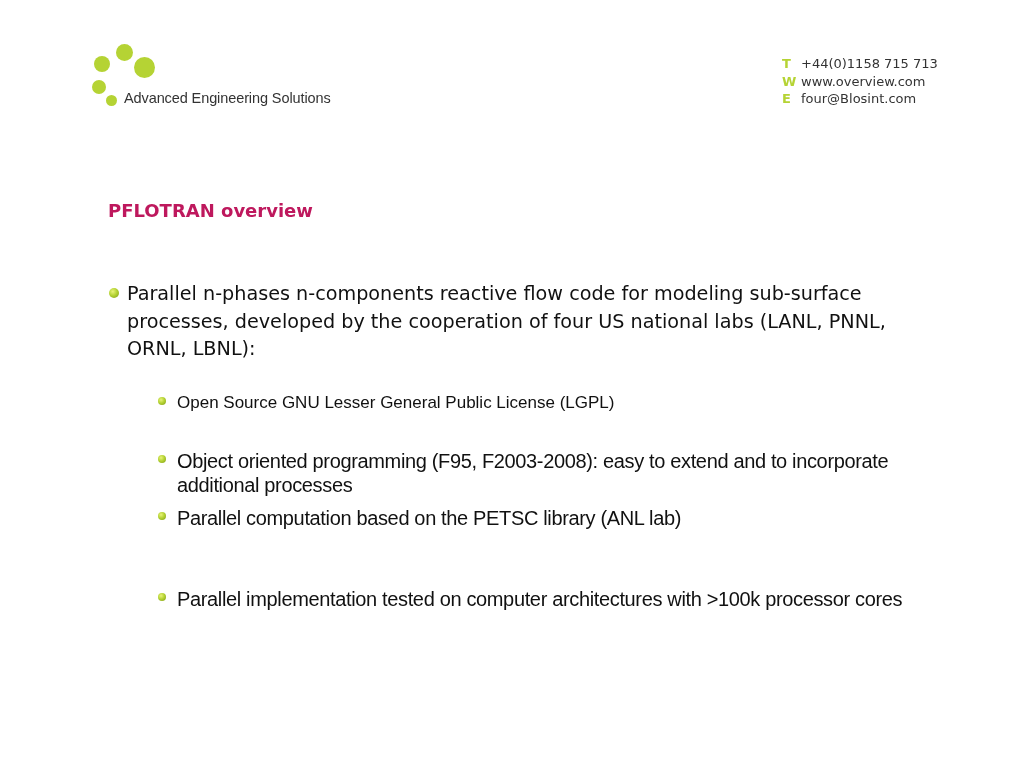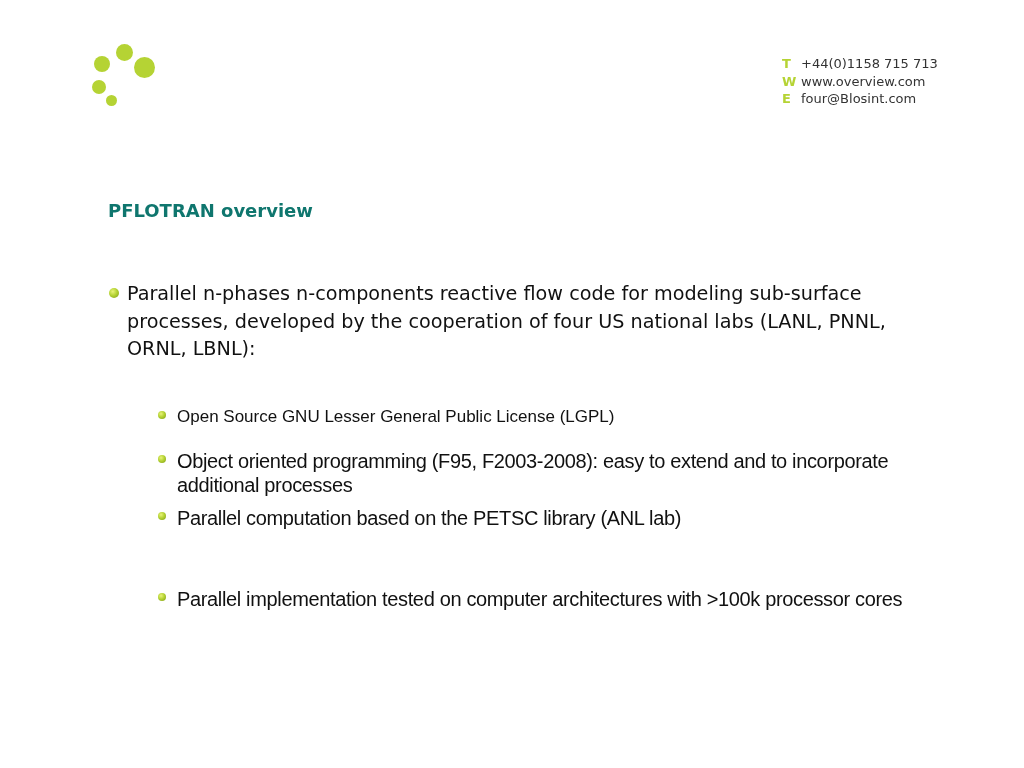--- a/index.html
+++ b/index.html
@@ -89,21 +89,21 @@
     }
 
     
     .title {
       position: absolute;
       left: 108px;
       top: 200px;
       font-family: "DejaVu Sans", sans-serif;
       font-weight: bold;
       font-size: 18px;
-      color: #0f766e;
+      color: #be185d;
       white-space: nowrap;
     }
 
     .bullet-main {
       position: absolute;
       left: 108px;
       top: 280px;
       width: 830px;
     }
     .bullet-main .text {
@@ -143,34 +143,35 @@
       font-size: 20px;
       line-height: 24px;
       color: #111111;
       letter-spacing: -0.35px;
     }
     .sub-bullet .text.arial {
       font-family: "Liberation Sans", sans-serif;
       font-size: 17px;
       letter-spacing: 0;
     }
-    .sb1 { top: 405px; }
+    .sb1 { top: 391px; }
     .sb2 { top: 449px; }
     .sb3 { top: 506px; }
     .sb4 { top: 587px; }
   </style>
 </head>
 <body>
 
 <div class="logo">
   <span class="dot d1"></span>
   <span class="dot d2"></span>
   <span class="dot d3"></span>
   <span class="dot d4"></span>
   <span class="dot d5"></span>
+  <div class="tagline">Advanced Engineering Solutions</div>
 </div>
 
 <div class="contact">
   <div class="row">
     <span class="key">T</span><span>+44(0)1158 715 713</span>
   </div>
   <div class="row">
     <span class="key">W</span><span>www.overview.com</span>
   </div>
   <div class="row">

